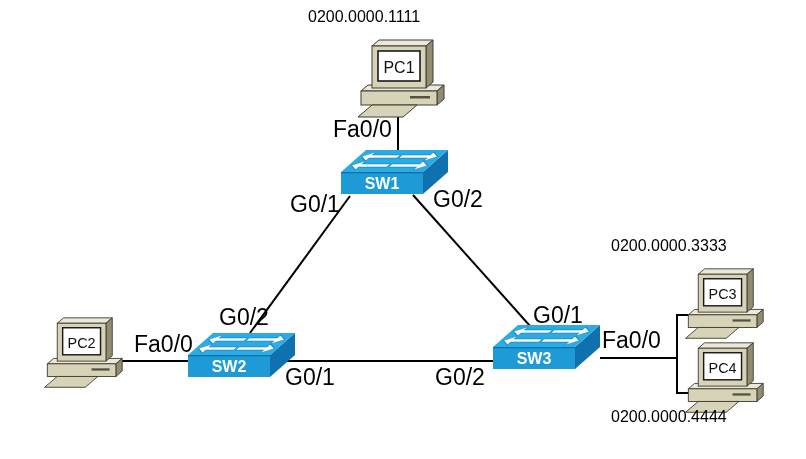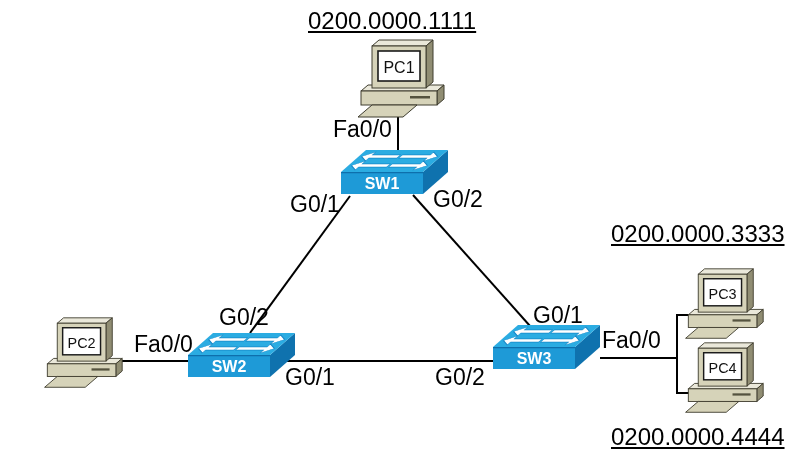--- a/index.html
+++ b/index.html
@@ -4,21 +4,21 @@
 <style>
   html,body{margin:0;padding:0;}
   body{
     width:806px;height:459px;position:relative;overflow:hidden;
     background:#ffffff;
     font-family:"Liberation Sans", sans-serif;
   }
   #stage{position:absolute;left:0;top:0;width:806px;height:459px;}
   .lbl{position:absolute;color:#000;white-space:nowrap;line-height:1;}
   .iface{font-size:23px;}
-  .mac{font-size:24px;text-decoration:underline;}
+  .mac{font-size:16px;}
   .dev{position:absolute;}
   svg{display:block;}
 </style>
 </head>
 <body>
 
 <div id="stage">
 
   <svg width="806" height="459" viewBox="0 0 806 459" style="position:absolute;left:0;top:0">
     <g stroke="#000000" stroke-width="2">
@@ -136,22 +136,22 @@
       <polygon points="72,8 79,2 79,44 72,50" fill="#908D73"></polygon>
       <rect x="18" y="8" width="54" height="42" fill="#D6D3B9"></rect>
       <rect x="24" y="13" width="42" height="30" fill="#FFFFFF" stroke="#1a1a1a" stroke-width="1.6"></rect>
       <polygon points="18,67 63,67 49,79 4,79" fill="#D6D3B9"></polygon>
     </g>
     <rect x="56" y="58" width="20" height="2.5" fill="#55533F"></rect>
     <text x="45" y="35" text-anchor="middle" font-size="16" fill="#111111">PC4</text>
   </svg>
 
   <div class="lbl mac" style="left:308px;top:9px">0200.0000.1111</div>
-  <div class="lbl mac" style="left:611px;top:222px">0200.0000.3333</div>
-  <div class="lbl mac" style="left:611px;top:425px">0200.0000.4444</div>
+  <div class="lbl mac" style="left:611px;top:238px">0200.0000.3333</div>
+  <div class="lbl mac" style="left:611px;top:409px">0200.0000.4444</div>
 
   <div class="lbl iface" style="left:333px;top:118px">Fa0/0</div>
   <div class="lbl iface" style="left:290px;top:193px">G0/1</div>
   <div class="lbl iface" style="left:433px;top:188px">G0/2</div>
   <div class="lbl iface" style="left:219px;top:306px">G0/2</div>
   <div class="lbl iface" style="left:285px;top:366px">G0/1</div>
   <div class="lbl iface" style="left:134px;top:333px">Fa0/0</div>
   <div class="lbl iface" style="left:533px;top:304px">G0/1</div>
   <div class="lbl iface" style="left:435px;top:366px">G0/2</div>
   <div class="lbl iface" style="left:602px;top:329px">Fa0/0</div>

